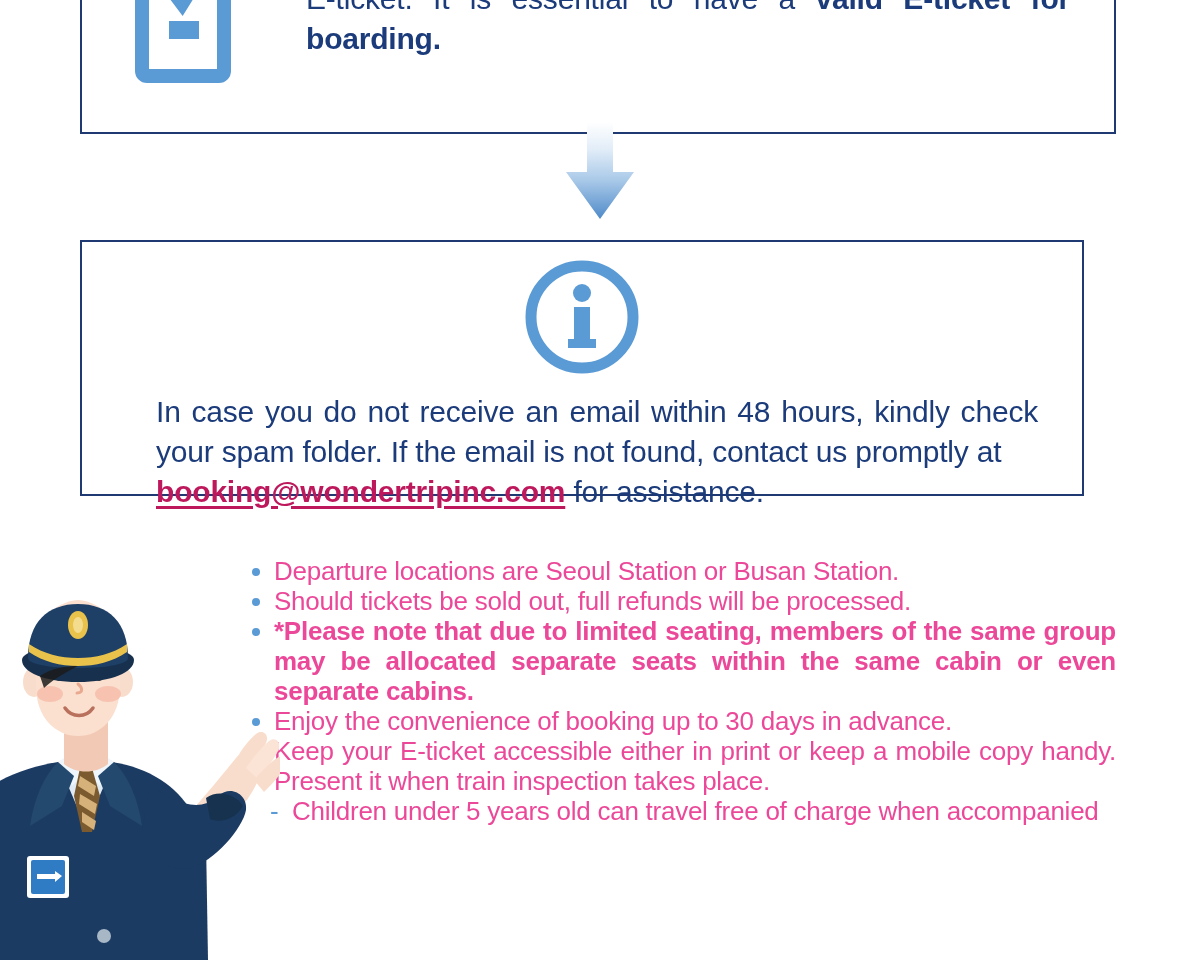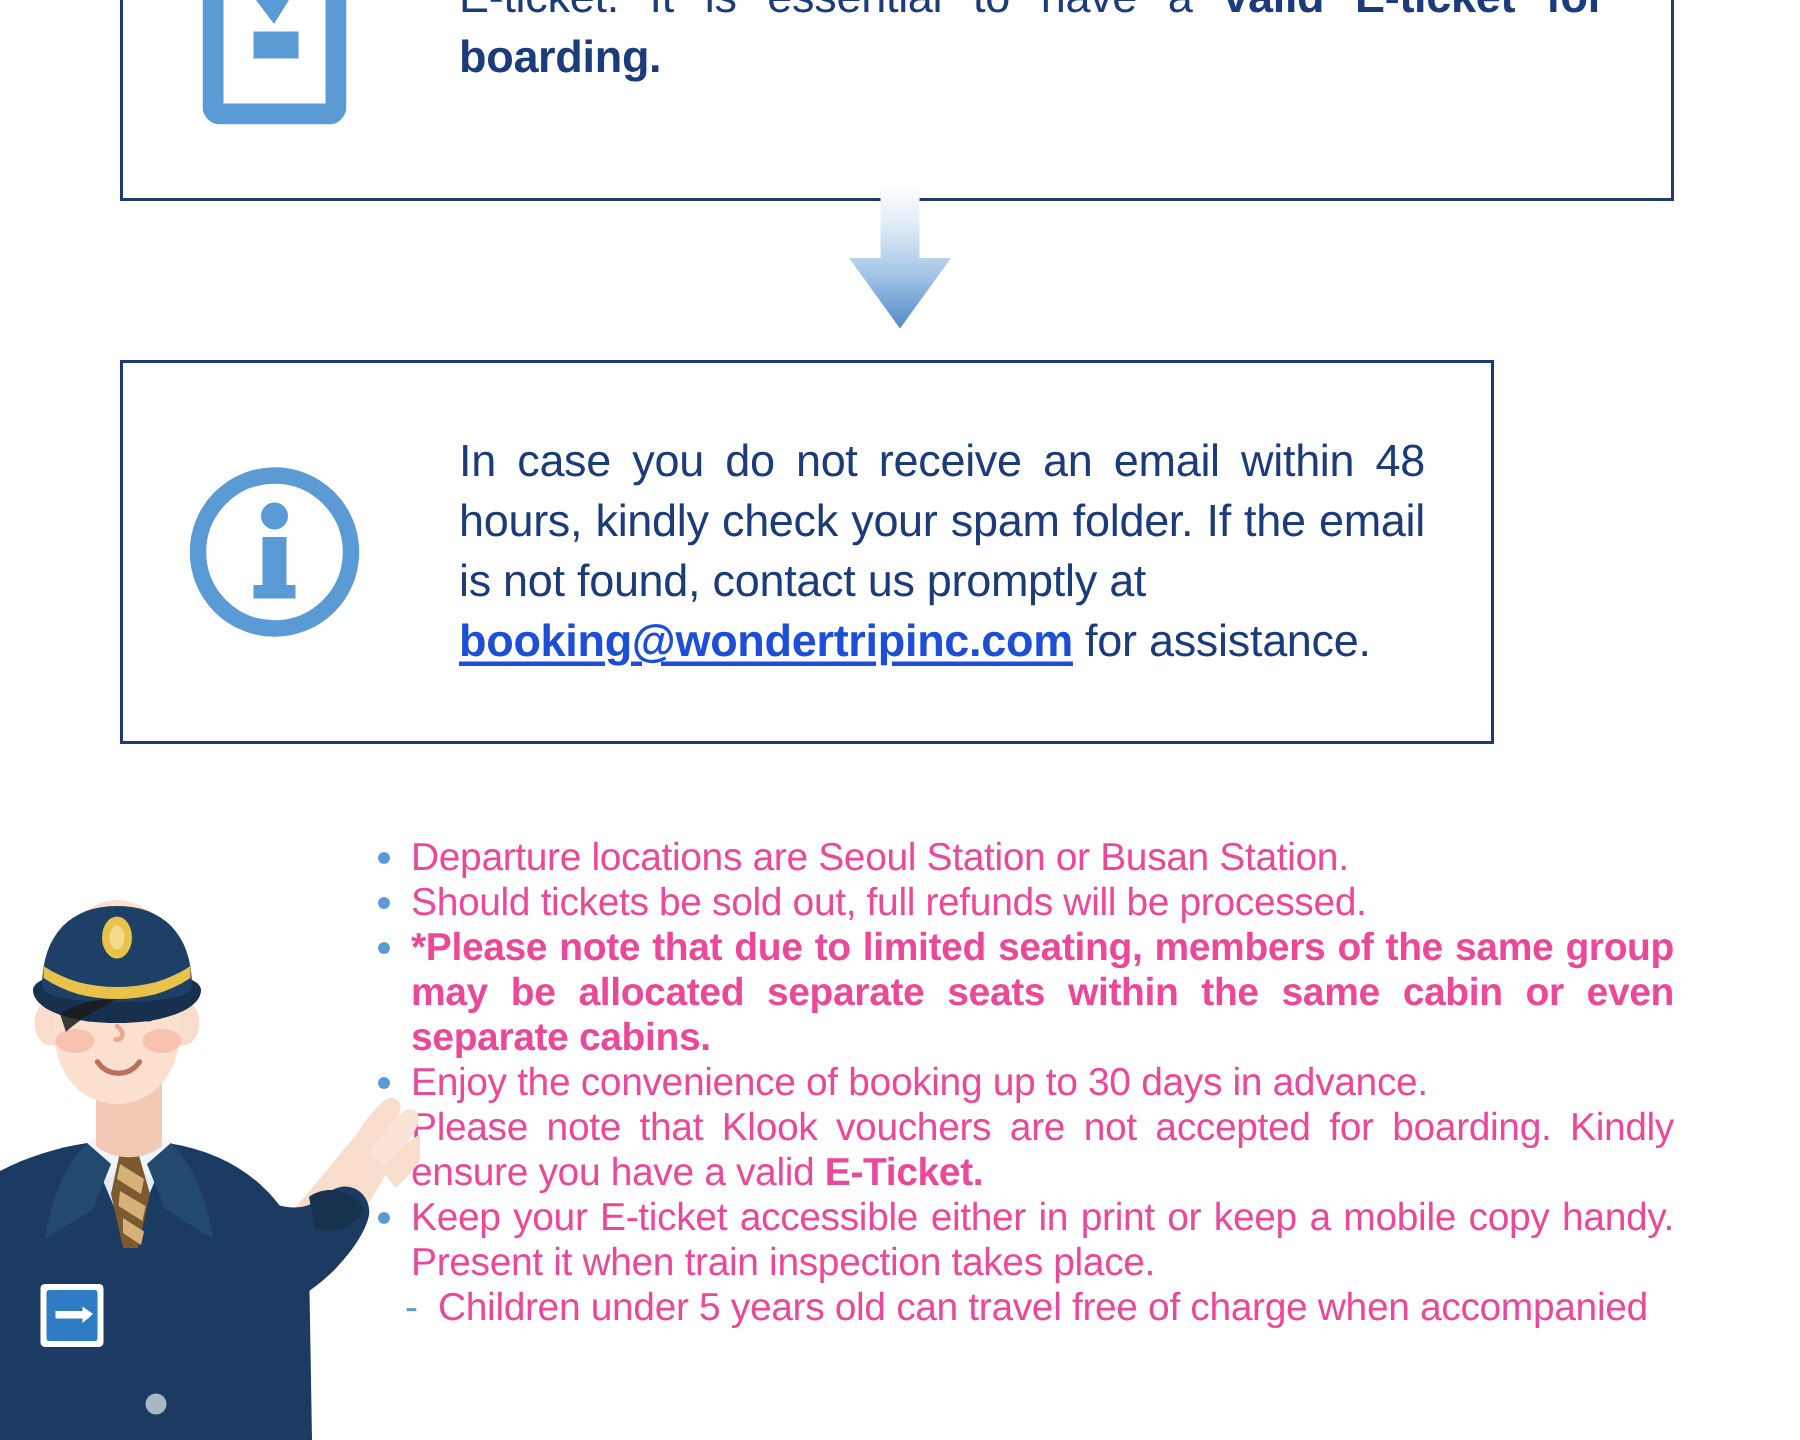--- a/index.html
+++ b/index.html
@@ -30,23 +30,24 @@
     left: 80px;
     top: -96px;
     width: 1036px;
     height: 230px;
     padding: 0 26px 0 26px;
   }
 
   #box-email {
     left: 80px;
     top: 240px;
-    width: 916px;
+    width: 1004px;
     height: 256px;
     padding: 0 26px 0 26px;
+    flex-direction: column;
   }
 
   .box-icon {
     width: 150px;
     flex: 0 0 150px;
     display: flex;
     align-items: center;
     justify-content: center;
   }
 
@@ -179,31 +180,30 @@
 <div class="info-box" id="box-email">
   <div class="box-icon">
     <svg width="124" height="124" viewBox="0 0 124 124">
       <circle cx="62" cy="62" r="51" fill="none" stroke="#5b9bd5" stroke-width="11"></circle>
       <circle cx="62" cy="38" r="9" fill="#5b9bd5"></circle>
       <rect x="54" y="52" width="16" height="40" fill="#5b9bd5"></rect>
       <rect x="48" y="84" width="28" height="9" fill="#5b9bd5"></rect>
     </svg>
   </div>
   <div class="box-text">
-    <span>In case you do not receive an email within 48 hours, kindly check your spam folder. If the email is not found, contact us promptly at </span><span class="lastline"><a class="email" href="#" style="color:#1d4ed8;">booking@wondertripinc.com</a><span> for assistance.</span></span>
+    <span>In case you do not receive an email within 48 hours, kindly check your spam folder. If the email is not found, contact us promptly at </span><span class="lastline"><a class="email" href="#" style="color:#be185d;">booking@wondertripinc.com</a><span> for assistance.</span></span>
   </div>
 </div>
 
 <div id="additional-info">
   <ul class="bullets">
     <li><span>Departure locations are Seoul Station or Busan Station.</span></li>
     <li><span>Should tickets be sold out, full refunds will be processed.</span></li>
     <li class="bold"><span>*Please note that due to limited seating, members of the same group may be allocated separate seats within the same cabin or even separate cabins.</span></li>
     <li><span>Enjoy the convenience of booking up to 30 days in advance.</span></li>
-    <li><span>Please note that Klook vouchers are not accepted for boarding. Kindly ensure you have a valid </span><b>E-Ticket.</b></li>
     <li><span>Keep your E-ticket accessible either in print or keep a mobile copy handy. Present it when train inspection takes place.</span></li>
     <li class="subitem"><span>Children under 5 years old can travel free of charge when accompanied</span></li>
   </ul>
 </div>
 
 <svg id="conductor" viewBox="0 0 280 360">
 
   <g>
     <path d="M178 225 C198 205 218 180 236 158 C246 146 262 150 262 166 C262 178 250 196 240 210 L212 248 Z" fill="#f9ddcc"></path>
 

